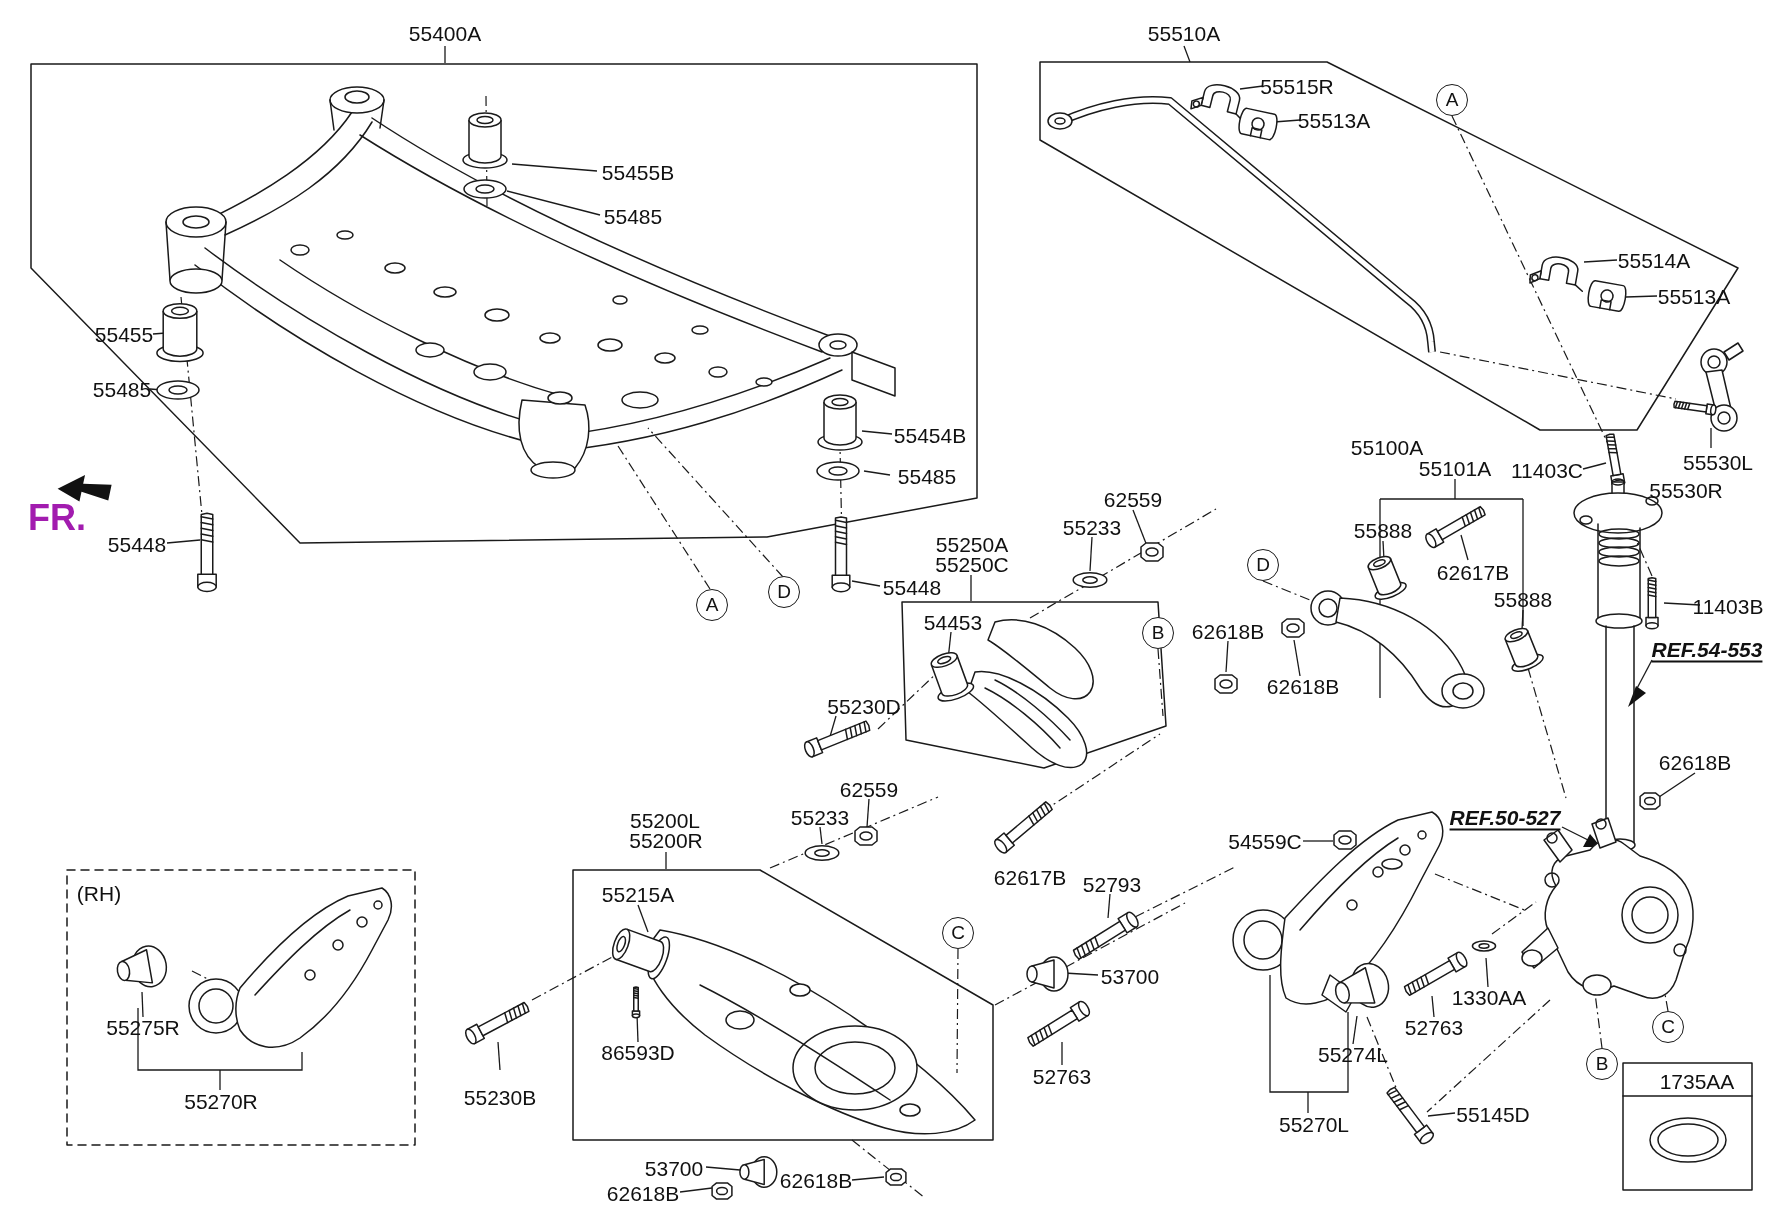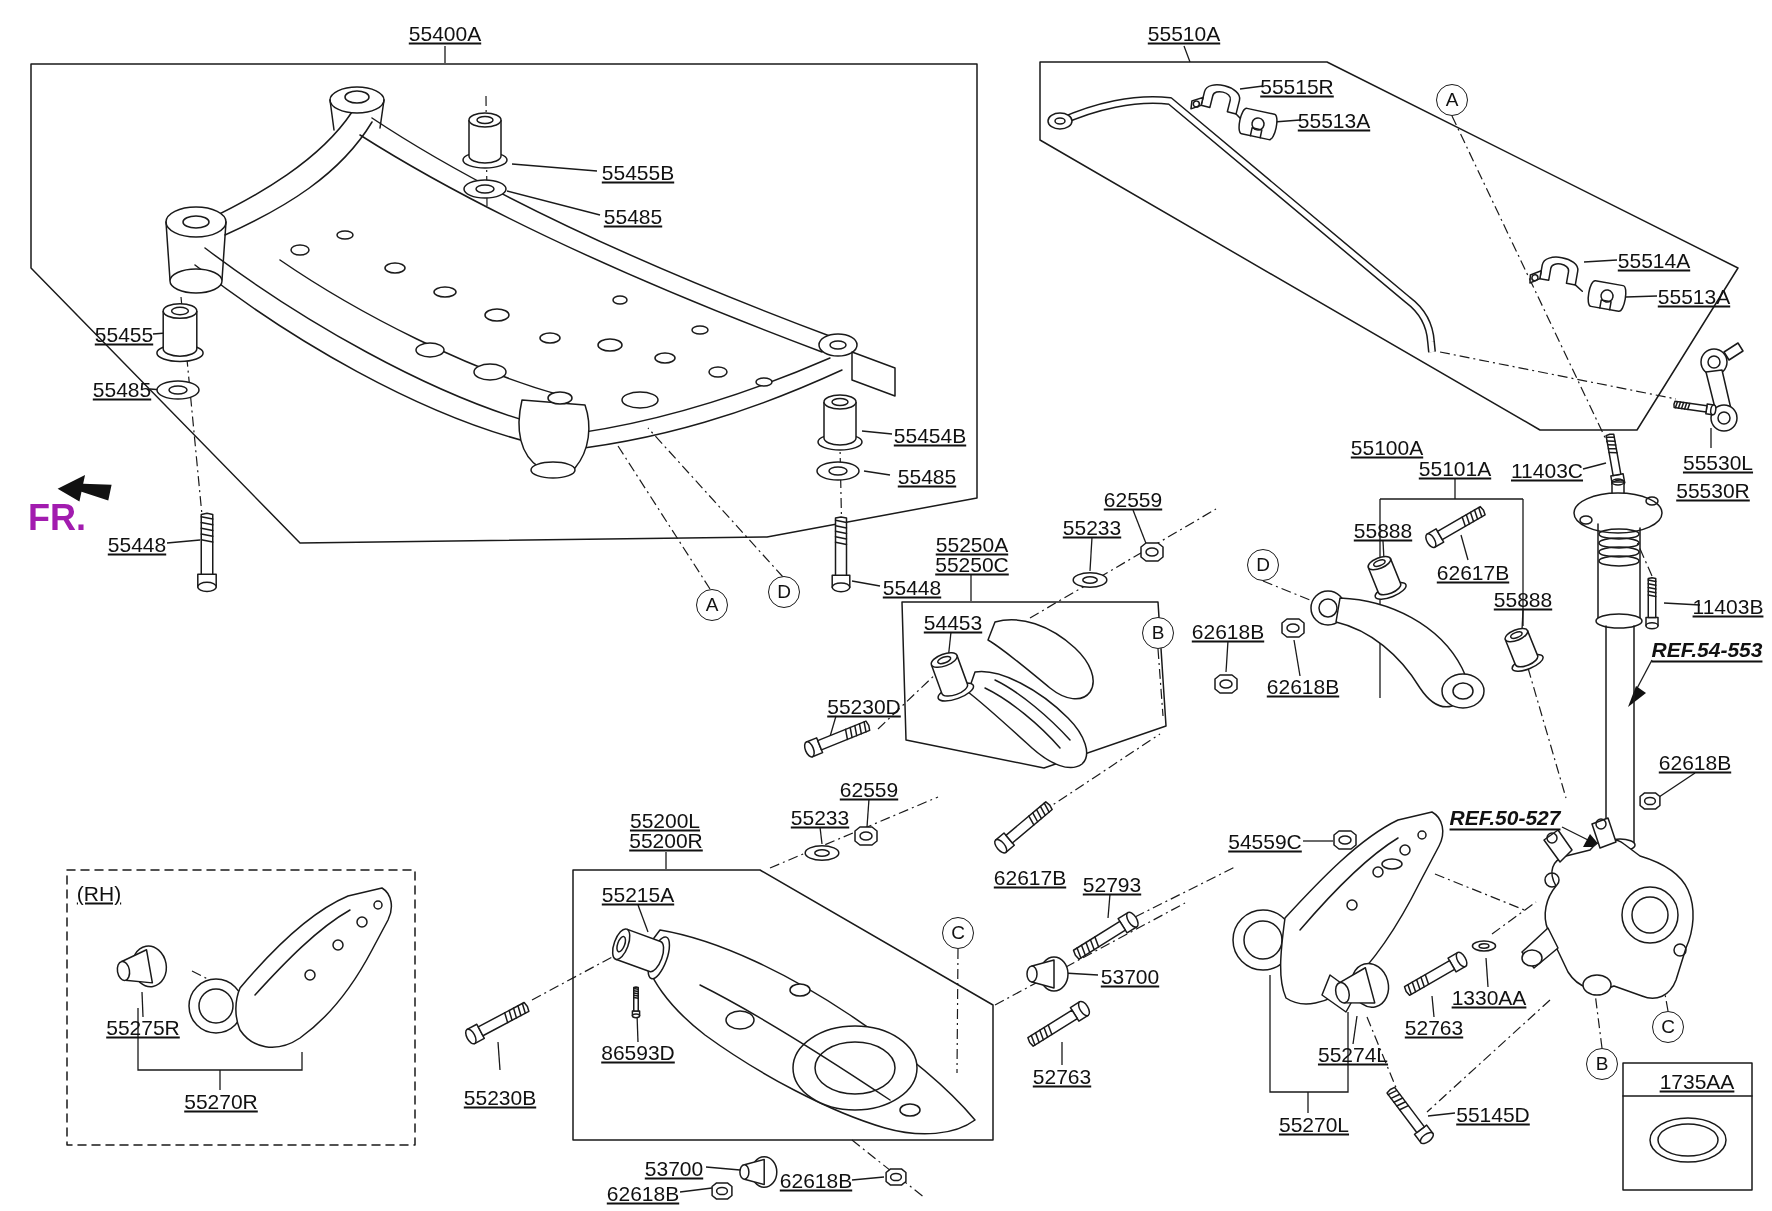--- a/index.html
+++ b/index.html
@@ -8,21 +8,21 @@
   #art{position:absolute;left:0;top:0;}
   #art *{vector-effect:non-scaling-stroke;}
   .s{stroke:#1a1a1a;stroke-width:1.5;fill:none;stroke-linecap:round;stroke-linejoin:round;}
   .f{stroke:#1a1a1a;stroke-width:1.5;fill:#ffffff;stroke-linejoin:round;}
   .dark{fill:#111;stroke:none;}
   .dash{stroke:#1a1a1a;stroke-width:1.2;fill:none;stroke-dasharray:10 4 2 4;}
   .lead{stroke:#1a1a1a;stroke-width:1.3;fill:none;}
   .thick{stroke:#1a1a1a;stroke-width:8;fill:none;}
   .thickin{stroke:#fff;stroke-width:5;fill:none;}
   .lbl{position:absolute;transform:translate(-50%,-50%);font-size:21px;line-height:1;
-       color:#111;white-space:nowrap;text-decoration:underline;}
+       color:#111;white-space:nowrap;}
   .lbl.b{font-weight:bold;}
   .lbl.u{text-decoration:underline;text-underline-offset:4px;font-style:italic;}
   .cc{position:absolute;width:30px;height:30px;border:1.8px solid #1a1a1a;border-radius:50%;
       transform:translate(-50%,-50%);display:flex;align-items:center;justify-content:center;
       font-size:19px;color:#111;background:#fff;}
   #fr{position:absolute;left:28px;top:497px;font-size:36px;font-weight:bold;color:#a21caf;}
 </style>
 </head>
 <body>
 
@@ -373,21 +373,21 @@
       <div class="lbl" style="left: 137px; top: 544px;">55448</div>
       <div class="lbl" style="left: 930px; top: 435px;">55454B</div>
       <div class="lbl" style="left: 927px; top: 476px;">55485</div>
       <div class="lbl" style="left: 912px; top: 587px;">55448</div>
       <div class="lbl" style="left: 1184px; top: 33px;">55510A</div>
       <div class="lbl" style="left: 1297px; top: 86px;">55515R</div>
       <div class="lbl" style="left: 1334px; top: 120px;">55513A</div>
       <div class="lbl" style="left: 1654px; top: 260px;">55514A</div>
       <div class="lbl" style="left: 1694px; top: 296px;">55513A</div>
       <div class="lbl" style="left: 1718px; top: 462px;">55530L</div>
-      <div class="lbl" style="left: 1686px; top: 490px; margin-left: 27px;">55530R</div>
+      <div class="lbl" style="left: 1686px; top: 490px;">55530R</div>
       <div class="lbl" style="left: 1547px; top: 470px;">11403C</div>
       <div class="lbl" style="left: 1387px; top: 447px;">55100A</div>
       <div class="lbl" style="left: 1455px; top: 468px;">55101A</div>
       <div class="lbl" style="left: 1383px; top: 530px;">55888</div>
       <div class="lbl" style="left: 1473px; top: 572px;">62617B</div>
       <div class="lbl" style="left: 1523px; top: 599px;">55888</div>
       <div class="lbl" style="left: 1728px; top: 606px;">11403B</div>
       <div class="lbl" style="left: 1695px; top: 762px;">62618B</div>
       <div class="lbl" style="left: 1133px; top: 499px;">62559</div>
       <div class="lbl" style="left: 1092px; top: 527px;">55233</div>

